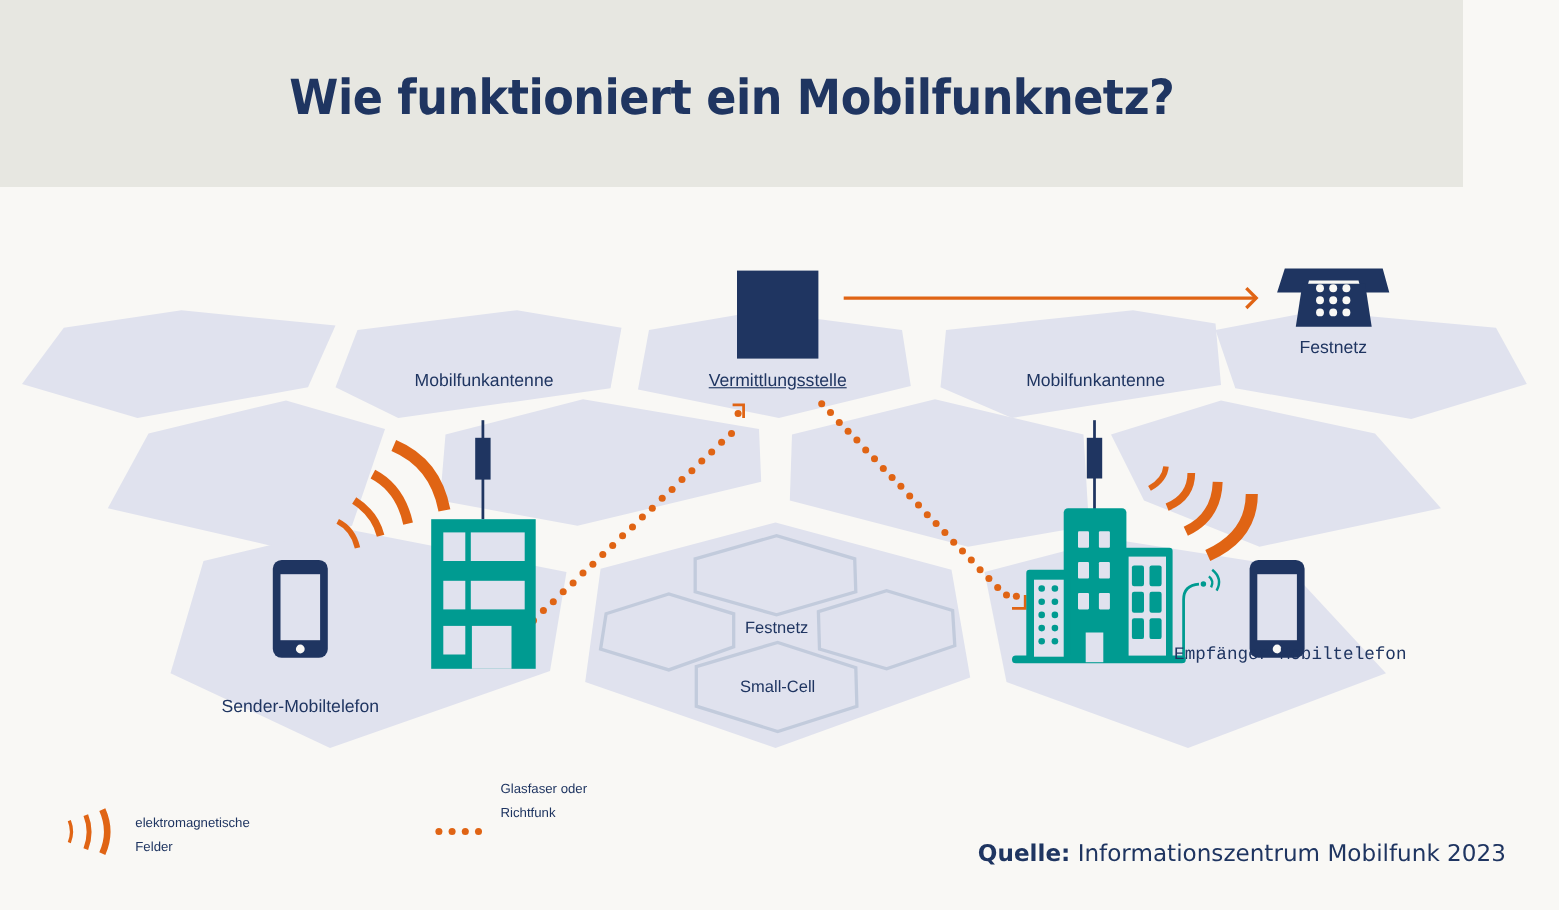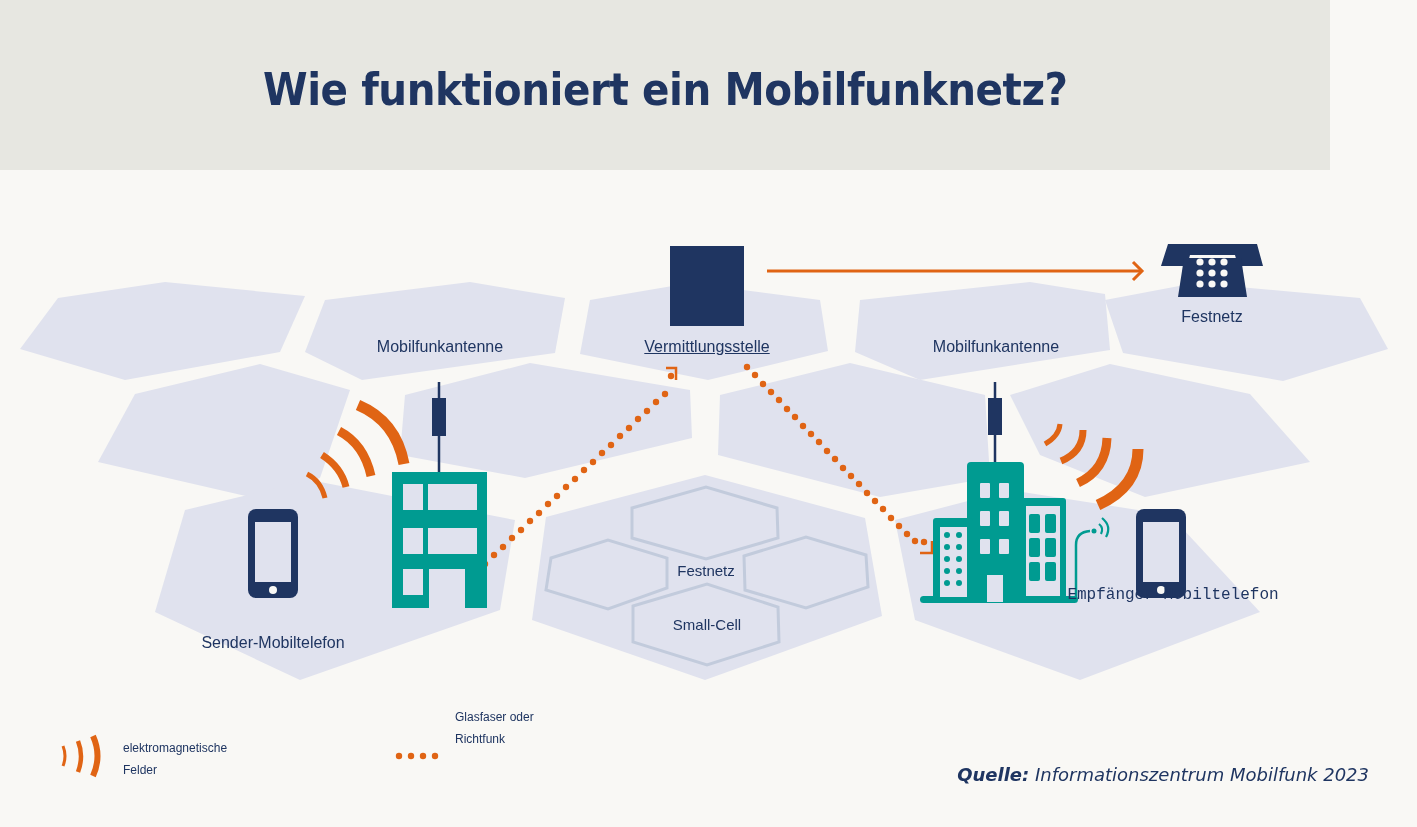--- a/index.html
+++ b/index.html
@@ -21,21 +21,21 @@
       color: #1f3561; white-space: nowrap; transform: translateX(-50%);
     }
     .label.small { font-size: 15px; }
     .legend-item { position: absolute; display: flex; align-items: flex-start; }
     .legend-text {
       font-family: "Liberation Sans", sans-serif; font-size: 12px; line-height: 22px;
       color: #1f3561; white-space: pre-line;
     }
     .source {
       position: absolute; right: 48px; top: 594px;
-      font-family: "DejaVu Sans", sans-serif; font-size: 18px; color: #1f3561; font-style: italic;
+      font-family: "DejaVu Sans", sans-serif; font-size: 21px; color: #1f3561;
     }
     .source .src-key { font-weight: bold; }
     .source .src-val { font-weight: normal; }
   </style>
 </head>
 <body>
 
 <div class="header">
   <h1 class="title">Wie funktioniert ein Mobilfunknetz?</h1>
 </div>

